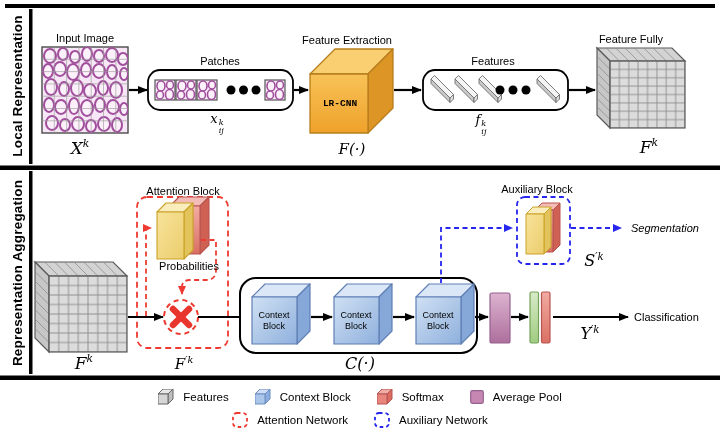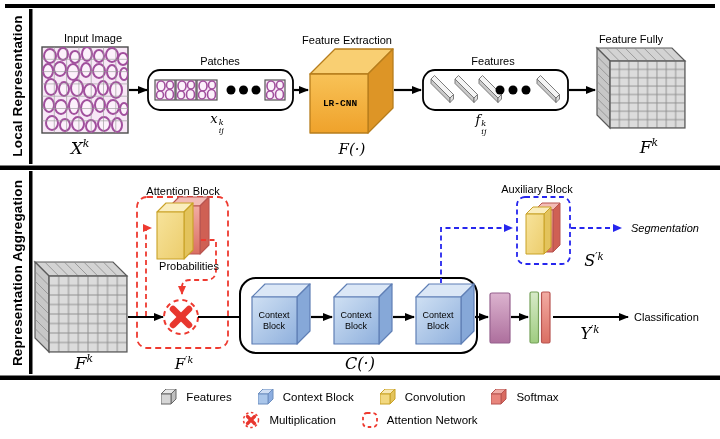--- a/index.html
+++ b/index.html
@@ -294,21 +294,21 @@
     <polygon points="526,214 533,207 551,207 544,214" fill="#faedbd"></polygon>
     <polygon points="544,214 551,207 551,247 544,254" fill="#e3c35c"></polygon>
     <rect x="526" y="214" width="18" height="40" fill="url(#gye)"></rect>
   </g>
   <line x1="571" y1="228" x2="621" y2="228" stroke="#2626ee" stroke-width="1.8" stroke-dasharray="5,3.5" marker-end="url(#au)"></line>
 </svg>
 
 <span class="vtitle" style="left:17px;top:86px;">Local Representation</span>
 <span class="vtitle" style="left:17px;top:273px;">Representation Aggregation</span>
 
-<span class="lbl" style="left:85px;top:38px;margin-left:8px;">Input Image</span>
+<span class="lbl" style="left:85px;top:38px;">Input Image</span>
 <span class="lbl math" style="left:80px;top:148px;font-size:17px;"><span>X</span><sup>k</sup></span>
 
 <span class="lbl" style="left:220px;top:61px;text-align:center;">Patches</span>
 <span class="lbl math" style="left:217px;top:123px;font-size:13px;"><span>x</span><span class="ss">
         <span>k</span>
         <span>ij</span>
       </span></span>
 
 <span class="lbl" style="left:347px;top:40px;">Feature Extraction</span>
 <span class="lbl boxlbl" style="left:340px;top:104px;">LR-CNN</span>
@@ -356,52 +356,44 @@
             <g stroke="#6c8ebf" stroke-width="1" stroke-linejoin="round">
               <polygon points="0,5 5,0 15,0 10,5" fill="#cfdef4"></polygon>
               <polygon points="10,5 15,0 15,10 10,15" fill="#8cade0"></polygon>
               <rect x="0" y="5" width="10" height="10" fill="#aac6ea"></rect>
             </g>
           </svg>
       <span class="ltext">Context Block</span>
     </div>
     <div class="litem">
       <svg width="16" height="16" viewBox="0 0 16 16">
-            <g stroke="#c9a227" stroke-width="1" stroke-linejoin="round">
-              <polygon points="0,5 5,0 15,0 10,5" fill="#f8e8b4"></polygon>
-              <polygon points="10,5 15,0 15,10 10,15" fill="#e3c35c"></polygon>
-              <rect x="0" y="5" width="10" height="10" fill="#f2d880"></rect>
-            </g>
-          </svg>
-      <span class="ltext">Convolution</span>
-    </div>
-    <div class="litem">
-      <svg width="16" height="16" viewBox="0 0 16 16">
             <g stroke="#b85450" stroke-width="1" stroke-linejoin="round">
               <polygon points="0,5 5,0 15,0 10,5" fill="#f0ada6"></polygon>
               <polygon points="10,5 15,0 15,10 10,15" fill="#d96b61"></polygon>
               <rect x="0" y="5" width="10" height="10" fill="#e8857c"></rect>
             </g>
           </svg>
       <span class="ltext">Softmax</span>
     </div>
+    <div class="litem">
+      <svg width="14" height="14" viewBox="0 0 14 14">
+            <rect x="0.7" y="0.7" width="12.6" height="12.6" rx="1.5" fill="#c687b2" stroke="#96618e" stroke-width="1.2"></rect>
+          </svg>
+      <span class="ltext">Average Pool</span>
+    </div>
   </div>
   <div class="lrow">
     <div class="litem">
-      <svg width="18" height="18" viewBox="0 0 18 18">
-            <circle cx="9" cy="9" r="7.5" fill="none" stroke="#ee3a30" stroke-width="1.5" stroke-dasharray="2.5,2.5"></circle>
-            <g stroke="#e8362e" stroke-width="3.2" stroke-linecap="round">
-              <line x1="5.5" y1="5.5" x2="12.5" y2="12.5"></line>
-              <line x1="5.5" y1="12.5" x2="12.5" y2="5.5"></line>
-            </g>
-          </svg>
-      <span class="ltext">Multiplication</span>
-    </div>
-    <div class="litem">
       <svg width="16" height="16" viewBox="0 0 16 16">
             <rect x="1" y="1" width="14" height="14" rx="4" fill="none" stroke="#ee3a30" stroke-width="1.8" stroke-dasharray="3.5,3"></rect>
           </svg>
       <span class="ltext">Attention Network</span>
+    </div>
+    <div class="litem">
+      <svg width="16" height="16" viewBox="0 0 16 16">
+            <rect x="1" y="1" width="14" height="14" rx="4" fill="none" stroke="#2626ee" stroke-width="1.8" stroke-dasharray="3.5,3"></rect>
+          </svg>
+      <span class="ltext">Auxiliary Network</span>
     </div>
   </div>
 </div>
 
 </div>
 
 </body></html>

